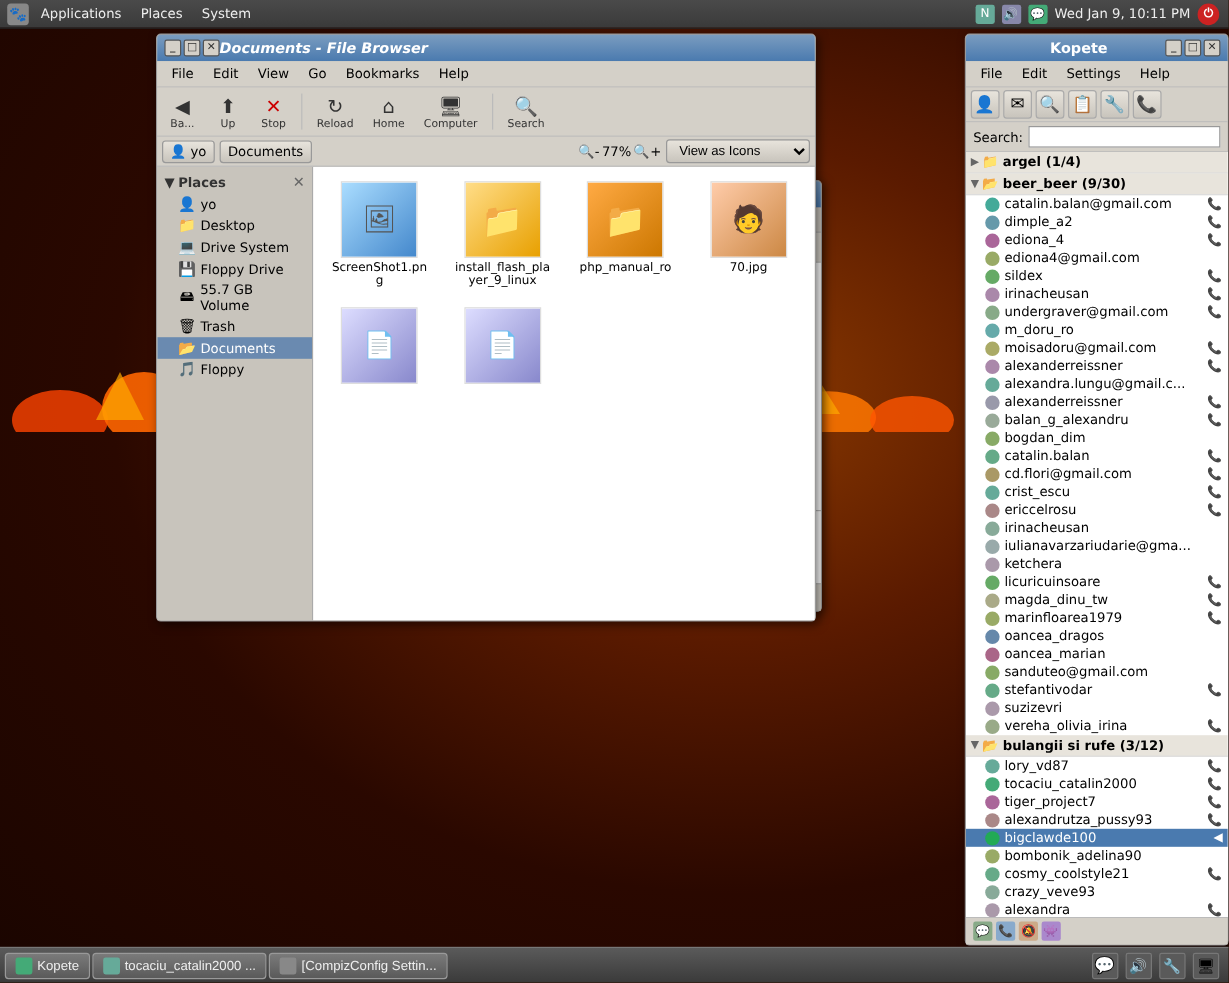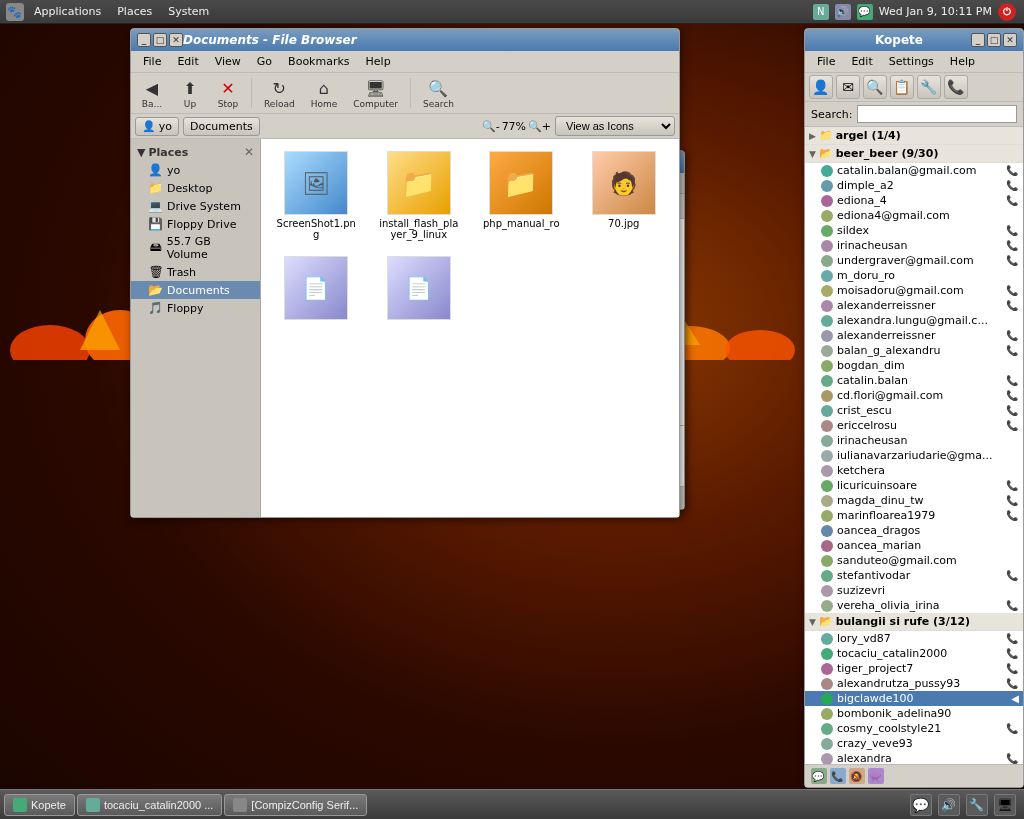--- a/index.html
+++ b/index.html
@@ -1143,21 +1143,21 @@
       <button class="taskbar-btn">
         <span class="tb-icon" style="background:#4a7;"></span>
         <span>Kopete</span>
       </button>
       <button class="taskbar-btn">
         <span class="tb-icon" style="background:#6a9;"></span>
         <span>tocaciu_catalin2000 ...</span>
       </button>
       <button class="taskbar-btn">
         <span class="tb-icon" style="background:#888;"></span>
-        <span>[CompizConfig Serif...</span>
+        <span>[CompizConfig Settin...</span>
       </button>
     </div>
     <div style="margin-left:auto;padding-right:8px;display:flex;align-items:center;gap:6px;">
       <div style="width:22px;height:22px;background:#5a5a5a;border:1px solid #777;border-radius:2px;display:flex;align-items:center;justify-content:center;font-size:14px;">💬</div>
       <div style="width:22px;height:22px;background:#5a5a5a;border:1px solid #777;border-radius:2px;display:flex;align-items:center;justify-content:center;font-size:12px;">🔊</div>
       <div style="width:22px;height:22px;background:#5a5a5a;border:1px solid #777;border-radius:2px;display:flex;align-items:center;justify-content:center;font-size:12px;">🔧</div>
       <div style="width:22px;height:22px;background:#5a5a5a;border:1px solid #777;border-radius:2px;display:flex;align-items:center;justify-content:center;font-size:12px;">🖥</div>
     </div>
   </div>
 

